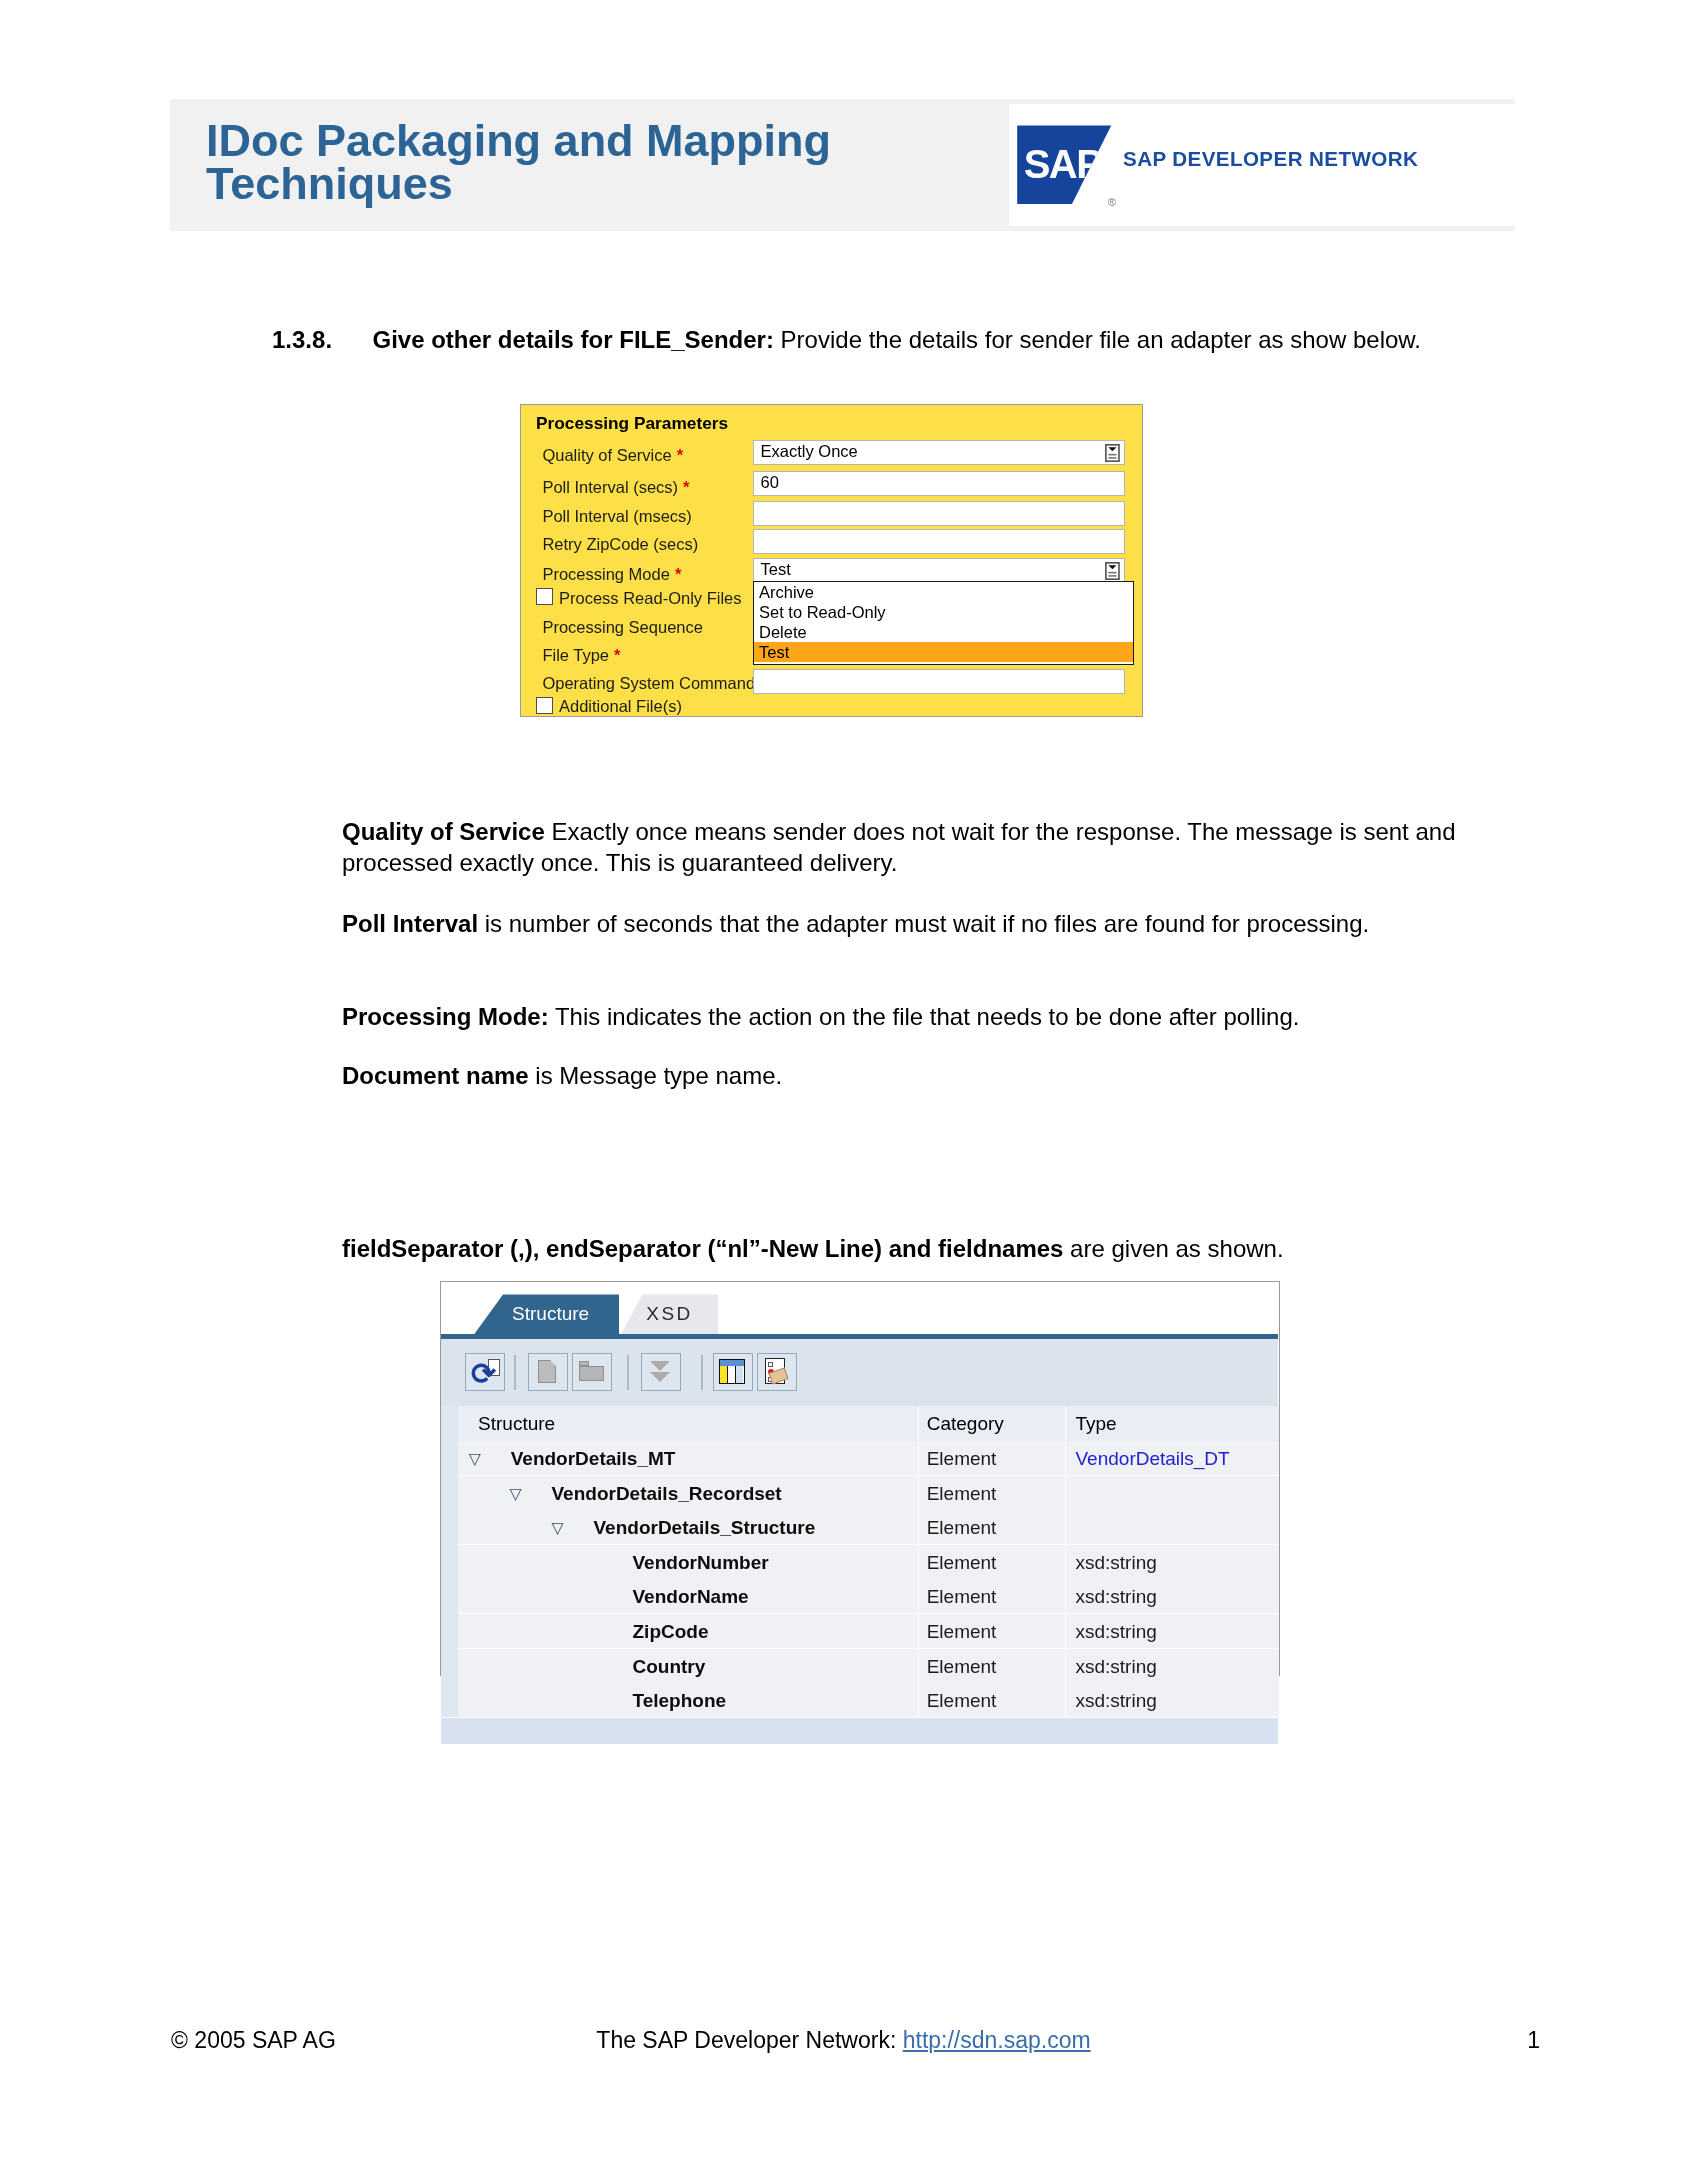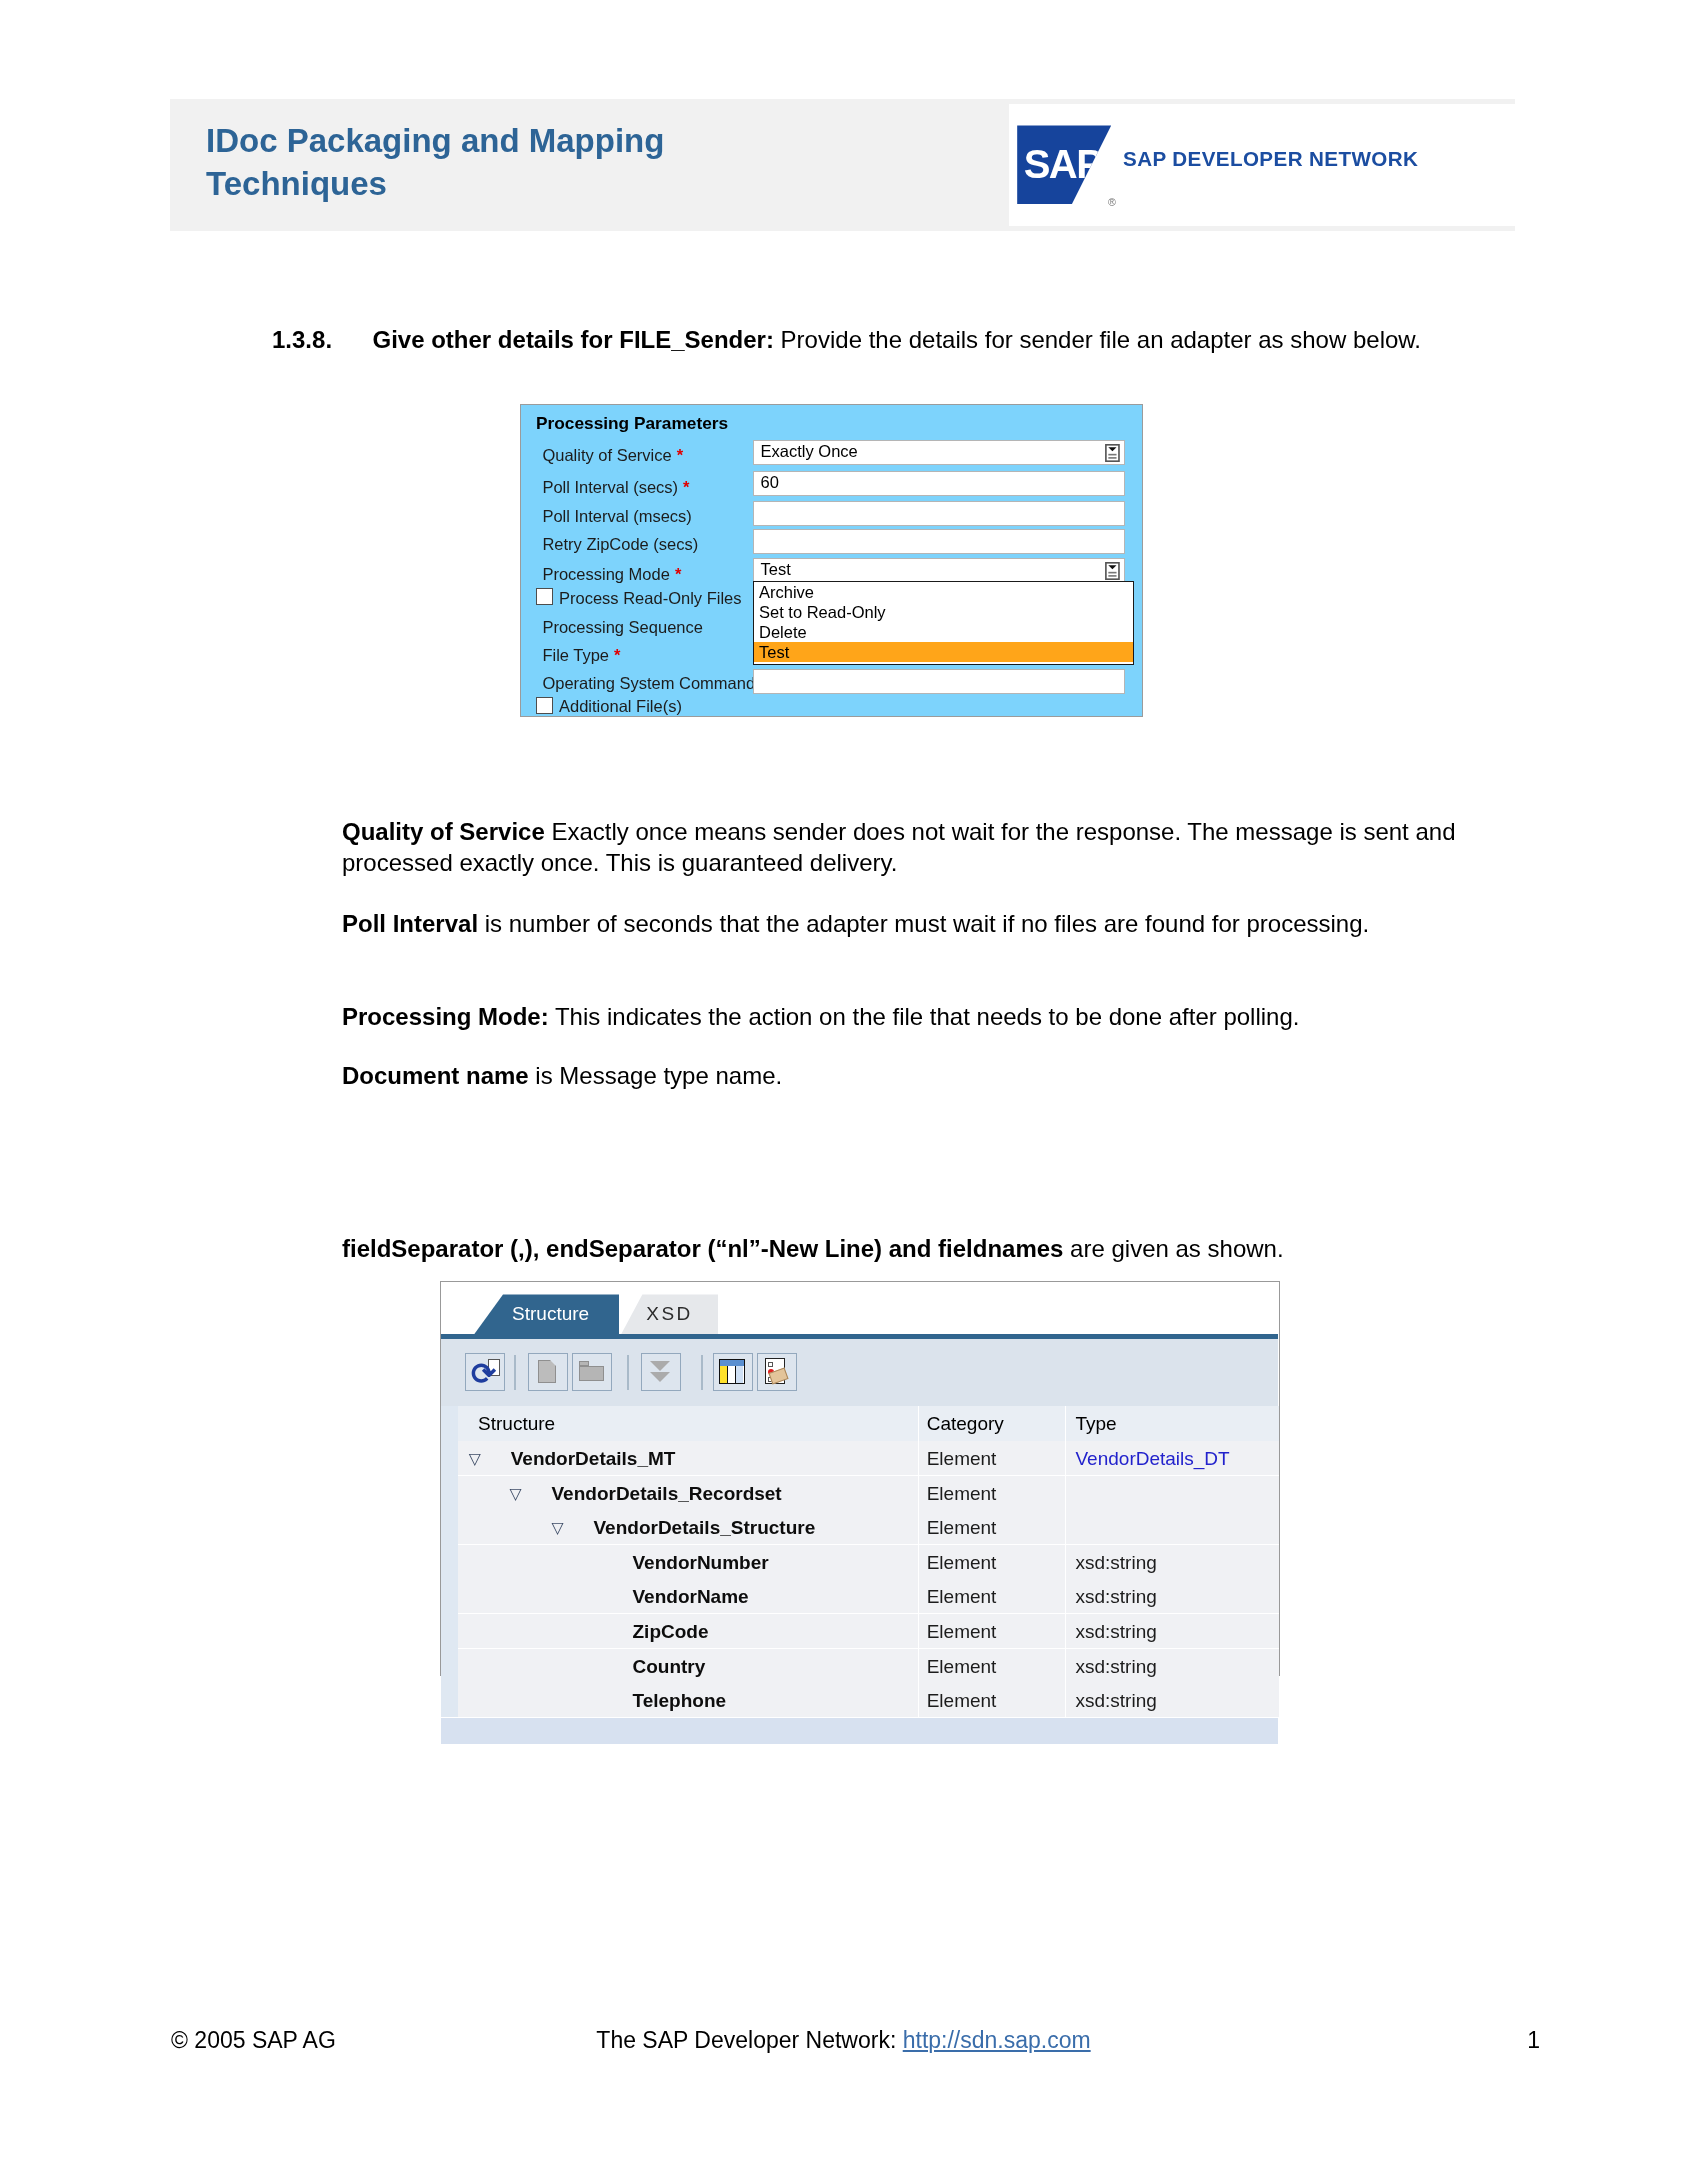--- a/index.html
+++ b/index.html
@@ -2,36 +2,36 @@
 <html style="font-size:13px"><head>
 <meta charset="utf-8">
 <style>
   html,body{margin:0;padding:0;background:#ffffff;}
   .page{position:relative;width:1687px;height:2183px;background:#ffffff;
         font-family:"Liberation Sans", sans-serif;color:#000;overflow:hidden;}
   .abs{position:absolute;}
 
   
   .header-band{left:170px;top:99px;width:1345px;height:132px;background:#f1f1f1;}
-  .header-title{left:36px;top:20px;font-size:33px;font-weight:bold;color:#2d6496;line-height:43px;}
+  .header-title{left:36px;top:20px;font-size:45px;font-weight:bold;color:#2d6496;line-height:43px;}
   .logo-patch{left:839px;top:5px;width:506px;height:122px;background:#ffffff;padding-left:33px;}
   .sap-logo{left:8.2px;top:21.4px;width:94px;height:79px;background:#16449c;
             clip-path:polygon(0 0,100% 0,58% 100%,0 100%);}
   .sap-logo-text{left:6.6px;top:16.5px;font-size:40px;font-weight:bold;color:#ffffff;letter-spacing:-1.6px;}
   .reg-mark{left:99px;top:92px;font-size:10.7px;color:#777;}
   .sdn-text{left:114px;top:43px;font-size:20.6px;font-weight:bold;color:#1b4da1;letter-spacing:0.4px;white-space:nowrap;text-align:center;}
 
   
   .section-heading{left:272px;top:323px;width:1219px;font-size:24px;line-height:33px;}
   .sec-num{position:absolute;left:0;top:0;font-weight:bold;}
   .sec-text{margin-left:70px;text-indent:30.5px;}
   .b{font-weight:bold;}
 
   
-  .pp-panel{left:520px;top:404px;width:623px;height:313px;background:#7dd3fc;
+  .pp-panel{left:520px;top:404px;width:623px;height:313px;background:#fde047;
             border:1.6px solid #9b9b9b;box-sizing:border-box;font-size:16.5px;}
   .pp-title{left:15px;top:8.2px;font-weight:bold;font-size:17.3px;}
   .pp-label{color:#1c1c1c;white-space:nowrap;}
   .req{color:#e00000;font-weight:bold;margin-left:5px;}
   .pp-field{background:#ffffff;border:1.6px solid #b5b5b5;box-sizing:border-box;
             width:372px;height:25px;line-height:21.4px;padding-left:6.6px;}
   .combo-icon{position:absolute;right:2.5px;top:2.5px;width:16.5px;height:18px;}
   .pp-list{left:232px;top:176px;width:381px;height:84px;background:#ffffff;
            border:1.6px solid #1a1a1a;box-sizing:border-box;z-index:5;}
   .pp-opt{height:20px;line-height:20px;padding-left:5px;white-space:nowrap;}

